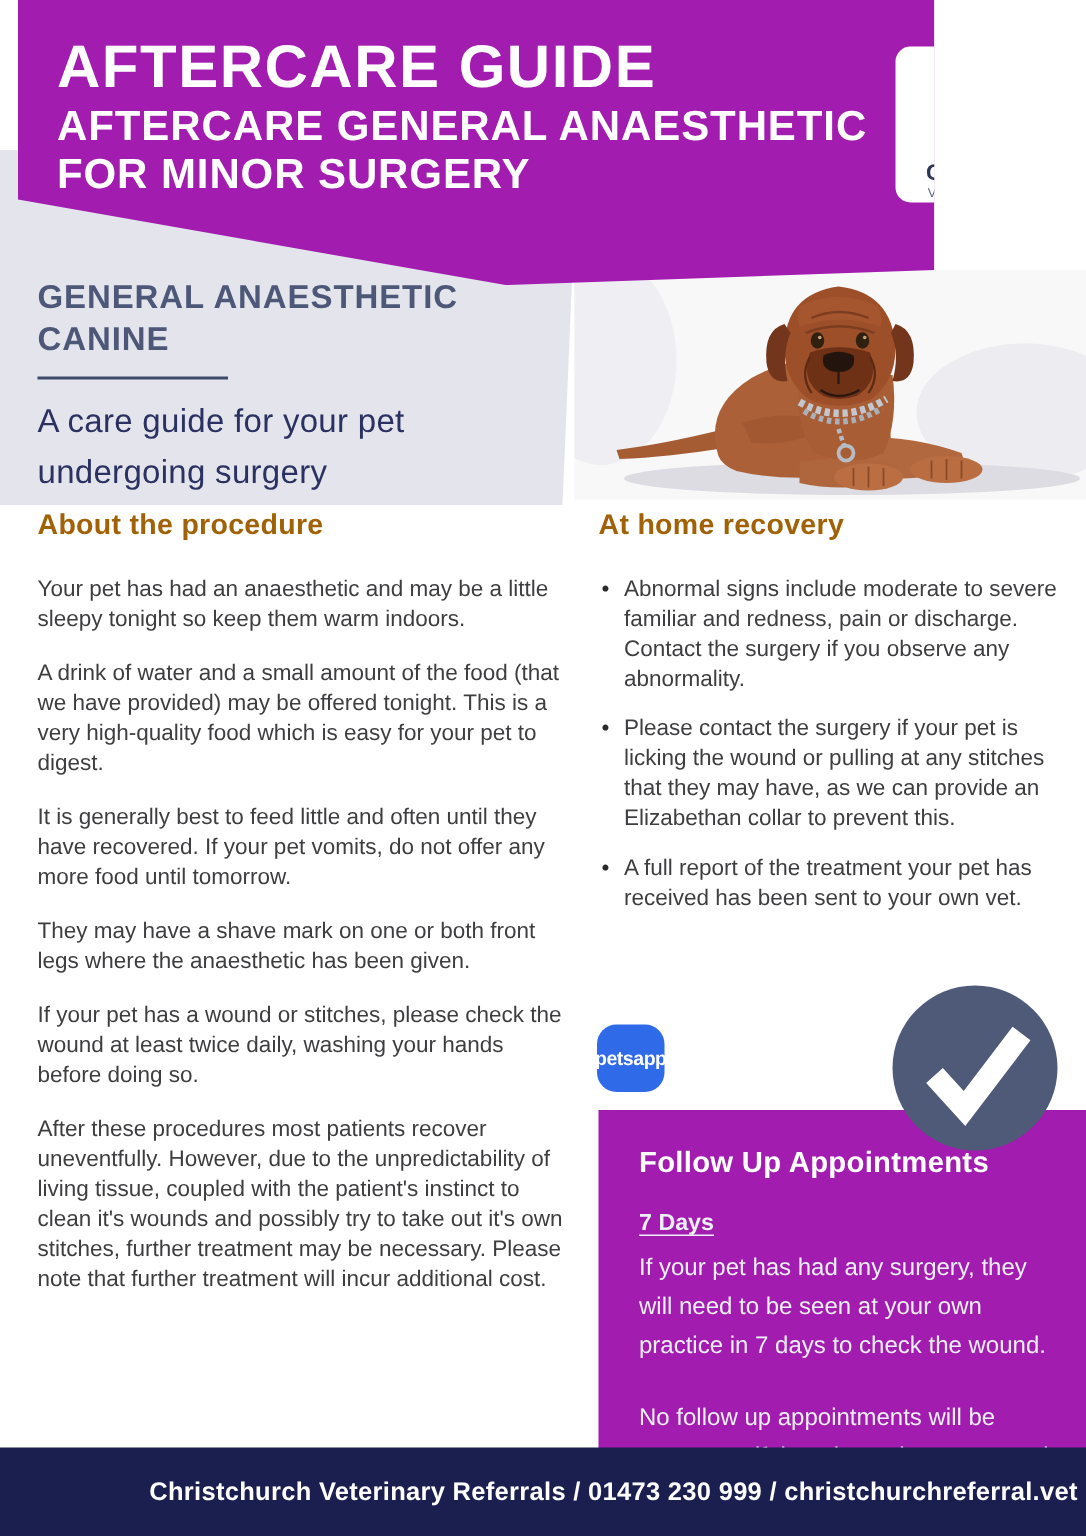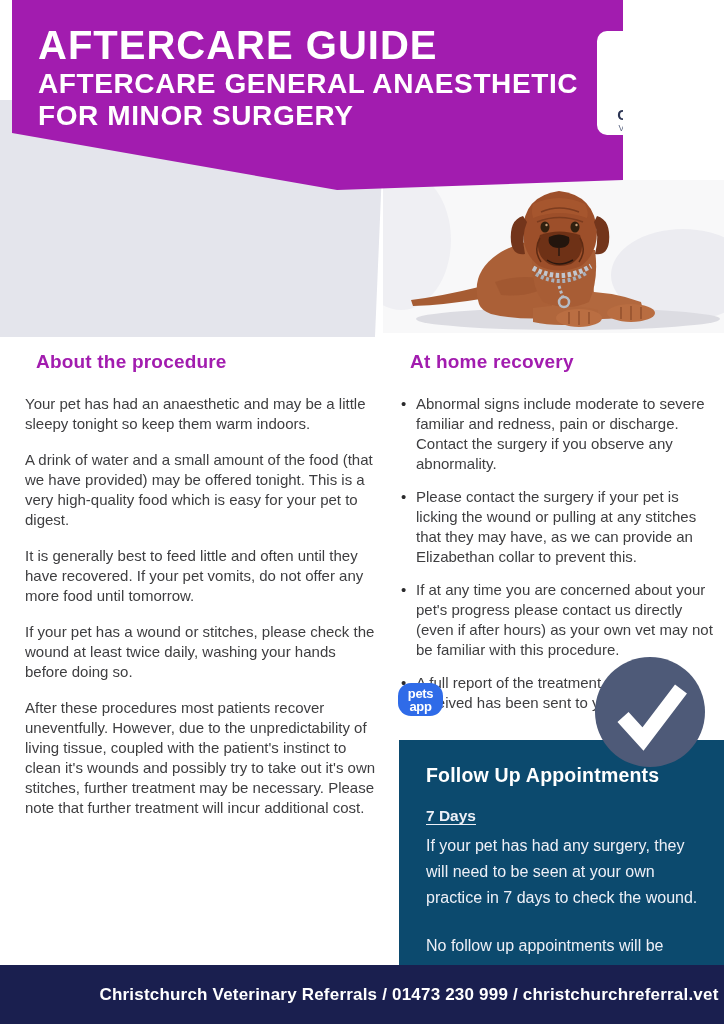--- a/index.html
+++ b/index.html
@@ -37,44 +37,44 @@
   .intro-divider{width:127px;height:2px;background:#3e4a69;margin:11px 0 0 0;}
   .intro-subheading{
     margin:11px 0 0 0;color:#2b3160;font-size:22px;line-height:34px;font-weight:400;width:310px;
     letter-spacing:.2px;
   }
   
   .photo{
     position:absolute;left:383px;top:180px;width:341px;height:153px;z-index:2;background:#f8f8f9;
   }
   
-  .col-heading{margin:11px;color:#a21caf;font-size:19px;line-height:23px;font-weight:700;letter-spacing:.2px;}
+  .col-heading{margin:0;color:#a16207;font-size:19px;line-height:23px;font-weight:700;letter-spacing:.2px;}
   .about-col{position:absolute;left:25px;top:339px;width:356px;z-index:2;}
   .about-col .body{margin-top:21px;}
   .about-col p{margin:0 0 16px 0;color:#3e3e40;font-size:15px;line-height:20px;}
   .recovery-col{position:absolute;left:399px;top:339px;width:314px;z-index:2;}
   .recovery-col ul{list-style:none;margin:21px 0 0 0;padding:0;}
   .recovery-col li{
     position:relative;margin:0 0 13px 0;padding-left:17px;color:#3e3e40;font-size:15px;line-height:20px;
   }
   .recovery-col li::before{content:"•";position:absolute;left:2px;top:0;color:#2a2a2c;}
   
   .petsapp{
-    position:absolute;left:398px;top:683px;width:45px;height:33px;border-radius:13px;background:#2f6be8;
-    z-index:2;display:flex;flex-direction:column;align-items:center;justify-content:center;
+    position:absolute;left:398px;top:683px;width:45px;height:45px;border-radius:13px;background:#2f6be8;
+    z-index:2;display:flex;flex-direction:row;align-items:center;justify-content:center;
   }
   .petsapp span{display:block;color:#ffffff;font-size:13px;line-height:13px;font-weight:700;letter-spacing:-.3px;}
   
   .check-circle{
     position:absolute;left:595px;top:657px;width:110px;height:110px;border-radius:50%;
     background:#4e5a78;z-index:6;
   }
   
   .followup{
-    position:absolute;left:399px;top:740px;width:325px;height:284px;background:#0c4a6e;z-index:5;
+    position:absolute;left:399px;top:740px;width:325px;height:284px;background:#a21caf;z-index:5;
     box-sizing:border-box;padding:24px 18px 0 27px;color:#eef0f7;
   }
   .followup h3{margin:0;color:#ffffff;font-size:19.5px;line-height:23px;font-weight:700;letter-spacing:.2px;}
   .followup .timeframe{margin-top:20px;font-size:15.5px;font-weight:700;text-decoration:underline;text-underline-offset:3px;}
   .followup p{margin:8px 0 0 0;font-size:16px;line-height:26px;}
   .followup p + p{margin-top:22px;}
   
   .footer-bar{
     position:absolute;left:0;top:965px;width:724px;height:59px;background:#1a1f4f;z-index:7;
     display:flex;align-items:center;justify-content:center;padding-left:47px;
@@ -148,38 +148,46 @@
           <path d="M78 76 Q73 56 84 47 Q77 43 80 33 L87 39 Q93 35 99 39 L106 33 Q108 43 101 47 Q113 57 108 76"></path>
           <path d="M108 68 Q121 73 119 61 Q117 52 108 57"></path>
           <path d="M88 76 Q88 66 90 60"></path>
         </g>
         <text x="67" y="89" text-anchor="middle" font-size="15" font-weight="700" fill="#2c3554" font-family="Liberation Sans, sans-serif">Christchurch</text>
         <text x="67" y="100" text-anchor="middle" font-size="8.5" letter-spacing="0.8" fill="#5a6480" font-family="Liberation Sans, sans-serif">Veterinary Referrals</text>
       </svg>
     </div>
   </div>
 
+  <div class="intro-text">
+    <h2 class="intro-heading">
+      <div>GENERAL ANAESTHETIC</div>
+      <div>CANINE</div>
+    </h2>
+    <div class="intro-divider"></div>
+    <p class="intro-subheading">A care guide for your pet undergoing surgery</p>
+  </div>
 
   <div class="about-col">
     <h3 class="col-heading">About the procedure</h3>
     <div class="body">
       <p>Your pet has had an anaesthetic and may be a little sleepy tonight so keep them warm indoors.</p>
       <p>A drink of water and a small amount of the food (that we have provided) may be offered tonight. This is a very high-quality food which is easy for your pet to digest.</p>
       <p>It is generally best to feed little and often until they have recovered. If your pet vomits, do not offer any more food until tomorrow.</p>
+      <p>They may have a shave mark on one or both front legs where the anaesthetic has been given.</p>
       <p>If your pet has a wound or stitches, please check the wound at least twice daily, washing your hands before doing so.</p>
       <p>After these procedures most patients recover uneventfully. However, due to the unpredictability of living tissue, coupled with the patient's instinct to clean it's wounds and possibly try to take out it's own stitches, further treatment may be necessary. Please note that further treatment will incur additional cost.</p>
     </div>
   </div>
 
   <div class="recovery-col">
     <h3 class="col-heading">At home recovery</h3>
     <ul>
       <li>Abnormal signs include moderate to severe familiar and redness, pain or discharge.  Contact the surgery if you observe any abnormality.</li>
       <li>Please contact the surgery if your pet is licking the wound or pulling at any stitches that they may have, as we can provide an Elizabethan collar to prevent this.</li>
-      <li>If at any time you are concerned about your pet's progress please contact us directly (even if after hours) as your own vet may not be familiar with this procedure.</li>
       <li>A full report of the treatment your pet has received has been sent to your own vet.</li>
     </ul>
   </div>
 
   <div class="petsapp">
     <span>pets</span>
     <span>app</span>
   </div>
 
   <div class="check-circle">

